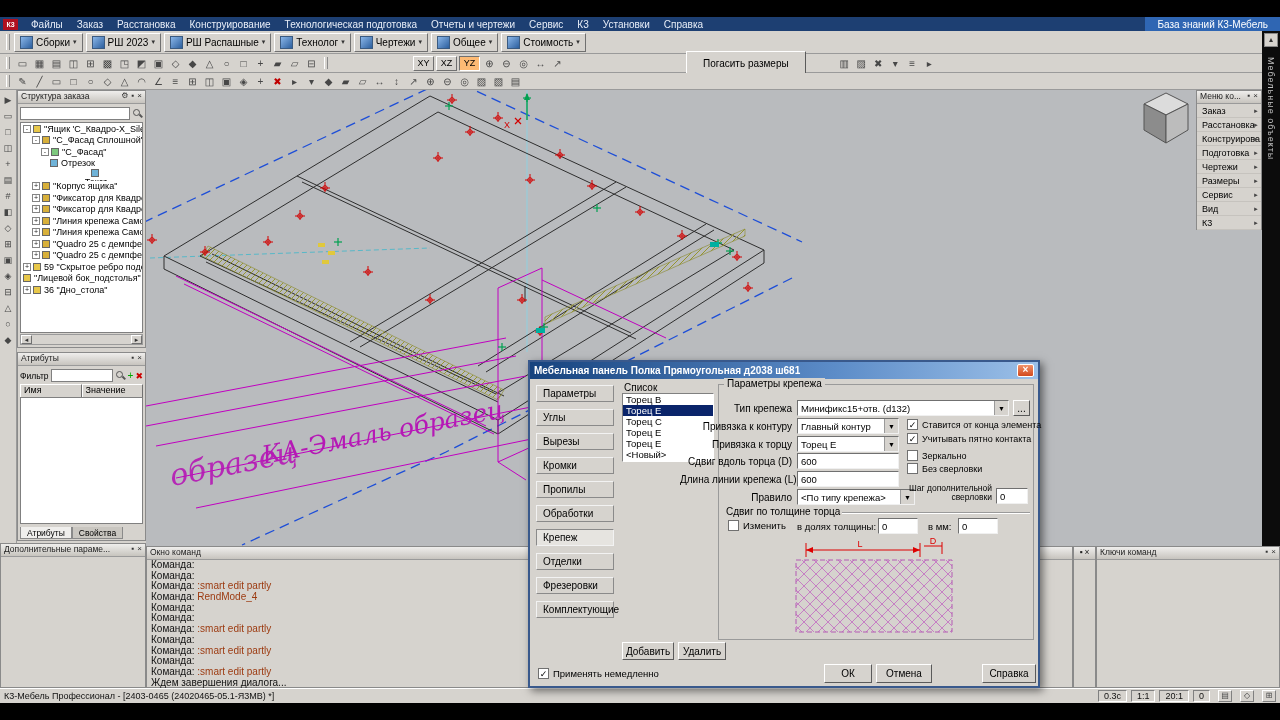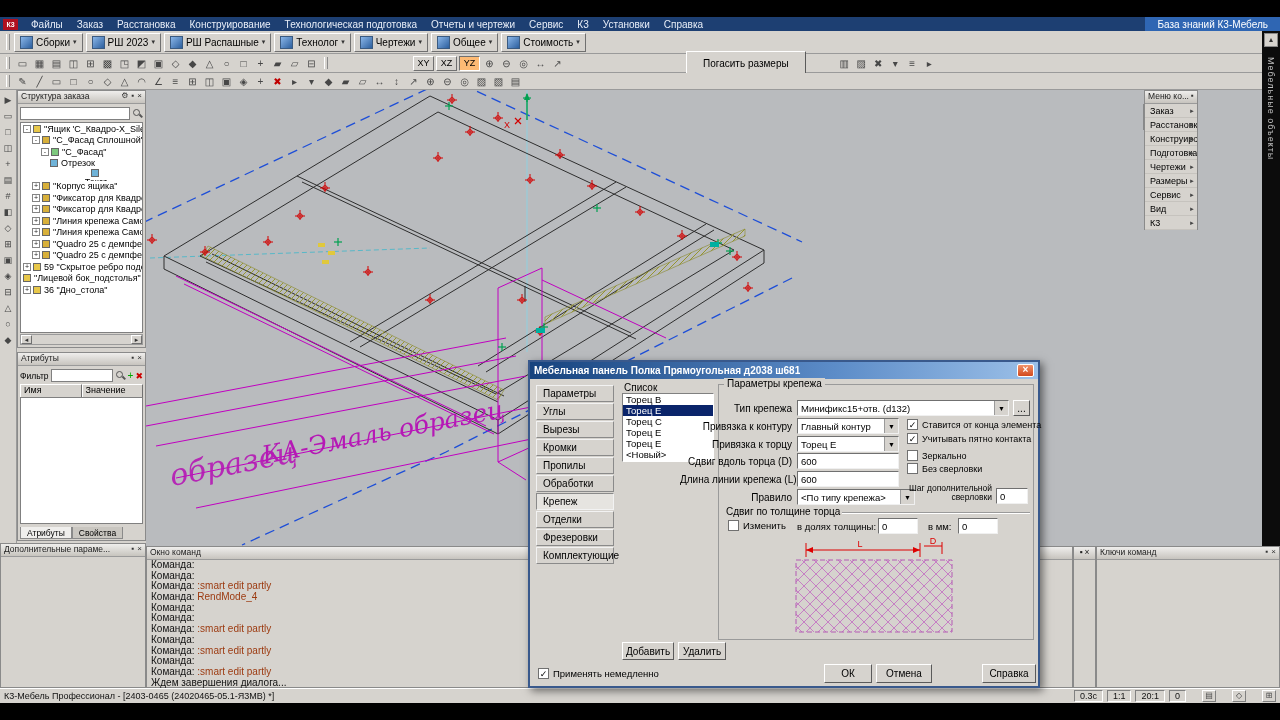--- a/index.html
+++ b/index.html
@@ -60,28 +60,28 @@
 .rmitem{height:14px;font-size:9px;display:flex;align-items:center;padding:0 10px 0 5px;position:relative;border-bottom:1px solid #c6c3be;white-space:nowrap;overflow:hidden}
 .rmitem::after{content:"►";position:absolute;right:2px;top:4px;font-size:6px;color:#444}
 
 .sidetab{position:absolute;left:1262px;top:31px;width:18px;height:657px;background:#0c0c0c;color:#c0c0c0;font-size:9px}
 .sidebtn{width:14px;height:14px;background:#d6d3ce;margin:2px auto;border:1px solid #888;font-size:8px;text-align:center;line-height:12px;color:#333}
 .sidetext{writing-mode:vertical-rl;margin:10px auto 0;letter-spacing:1px;display:block;text-align:left;height:200px}
 
 .cline{height:10.7px;font-size:10px;color:#111;padding-left:4px;white-space:nowrap;line-height:10.7px}
 .ccmd{color:#9c3a10}
 
-.statusbar{position:absolute;left:0;top:688px;width:1280px;height:15px;background:#d6d3ce;border-top:1px solid #fff;display:flex;align-items:center;font-size:9px;padding:0 4px;gap:16px;color:#111}
+.statusbar{position:absolute;left:0;top:688px;width:1280px;height:15px;background:#d6d3ce;border-top:1px solid #fff;display:flex;align-items:center;font-size:9px;padding:0 4px;gap:8px;color:#111}
 .sfield{border:1px solid;border-color:#808080 #fff #fff #808080;padding:0 5px;height:12px;line-height:10px;flex:none}
 .sico{width:14px;height:12px;border:1px solid;border-color:#fff #808080 #808080 #fff;font-size:8px;text-align:center;line-height:10px;color:#444;flex:none}
 
 .dialog{position:absolute;background:#d6d3ce;border:2px solid #39598c;box-shadow:3px 3px 8px rgba(0,0,0,.5)}
 .dtitle{height:17px;background:linear-gradient(90deg,#16437e,#5c8cc8 60%,#9cc0e8);display:flex;align-items:center;color:#fff;font-size:10px;font-weight:bold;padding:0 4px}
 .dclose{margin-left:auto;width:17px;height:13px;background:linear-gradient(#f0926a,#d24a1e);border:1px solid #fff;color:#fff;font-size:10px;line-height:10px;text-align:center;border-radius:2px}
-.dnav{width:78px;height:17px;font-size:10px;display:flex;align-items:center;padding-left:6px;border:1px solid;border-color:#f2f2f2 #8a8a8a #8a8a8a #f2f2f2;background:#d6d3ce;margin-bottom:1px;white-space:nowrap}
+.dnav{width:78px;height:17px;font-size:10px;display:flex;align-items:center;padding-left:6px;border:1px solid;border-color:#f2f2f2 #8a8a8a #8a8a8a #f2f2f2;background:#d6d3ce;margin-bottom:7px;white-space:nowrap}
 .dnav.sel{border-color:#8a8a8a #f2f2f2 #f2f2f2 #8a8a8a;background:#e6e4e0}
 .glabel{position:absolute;font-size:10px}
 .listbox{position:absolute;background:#fff;border:1px solid;border-color:#808080 #fff #fff #808080;font-size:9.5px;overflow:hidden}
 .litem{height:11px;padding:0 3px;white-space:nowrap;line-height:11px}
 .litem.sel{background:#0a246a;color:#fff}
 .grp{position:absolute;border:1px solid #9a9a9a}
 .glab{position:absolute;background:#d6d3ce;font-size:10px;padding:0 3px;white-space:nowrap}
 .lab{position:absolute;font-size:10px;text-align:right;white-space:nowrap}
 .labl{position:absolute;font-size:9.5px;white-space:nowrap}
 .combo{position:absolute;height:16px;background:#fff;border:1px solid;border-color:#707070 #f0f0f0 #f0f0f0 #707070;font-size:9.5px;display:flex;align-items:center;padding-left:3px;white-space:nowrap;overflow:hidden}
@@ -441,21 +441,21 @@
       </g>
     </svg>
   </div>
 
   <svg class="abs" style="left:1138px;top:88px" width="56" height="60">
     <polygon points="6,16 28,5 50,16 28,27" fill="#dcdcdc" stroke="#555"></polygon>
     <polygon points="6,16 28,27 28,55 6,42" fill="#8c8c8c" stroke="#555"></polygon>
     <polygon points="50,16 28,27 28,55 50,42" fill="#bcbcbc" stroke="#555"></polygon>
   </svg>
 
-  <div class="panel" style="left:1144px;top:90px;width:54px;height:140px">
+  <div class="panel" style="left:1196px;top:90px;width:66px;height:140px">
     <div class="ptitle">
       <span>Меню ко...</span>
       <span class="pticons">
           <span>▪</span>
           <span>×</span>
         </span>
     </div>
     <div>
         <div class="rmitem">Заказ</div>
         <div class="rmitem">Расстановка</div>

